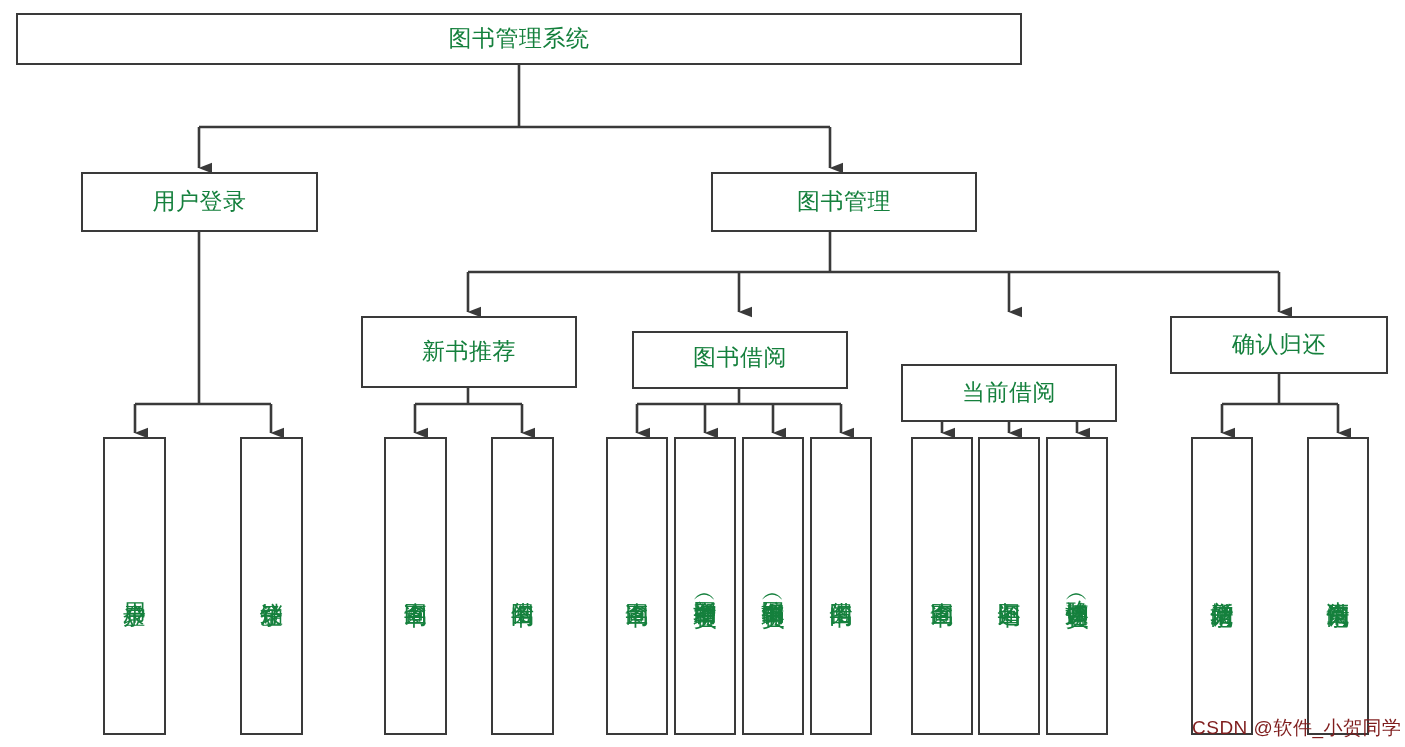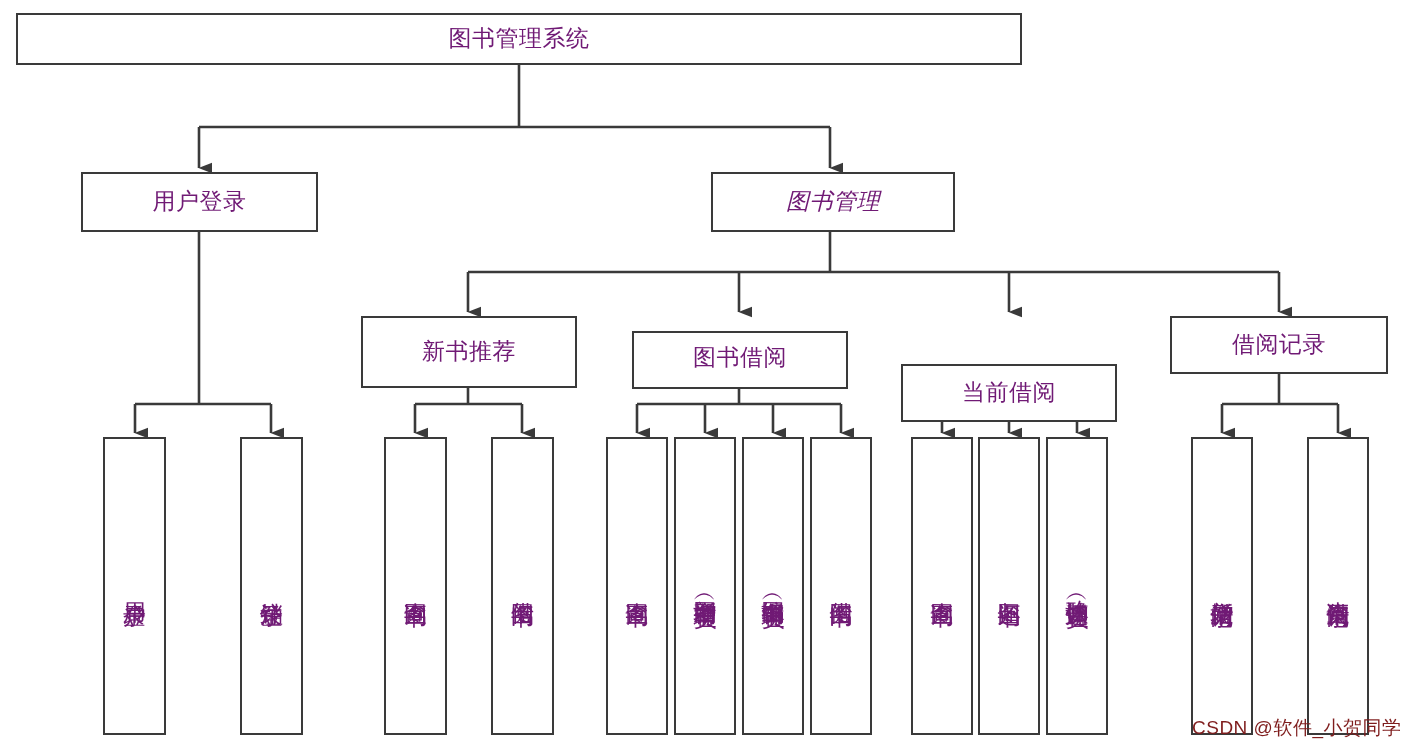--- a/index.html
+++ b/index.html
@@ -23,21 +23,21 @@
     top: 0;
     width: 1405px;
     height: 747px;
     pointer-events: none;
   }
   .node {
     position: absolute;
     box-sizing: border-box;
     border: 2.5px solid #3a3a3a;
     background: #ffffff;
-    color: #701a75;
+    color: #15803d;
     display: flex;
     align-items: center;
     justify-content: center;
     text-align: center;
   }
   .node.horiz {
     font-size: 23px;
     line-height: 1.2;
     letter-spacing: 0.5px;
   }
@@ -124,35 +124,35 @@
     </g>
   </svg>
 
   <div class="node horiz" style="left:16px; top:13px; width:1006px; height:52px;">
     <span>图书管理系统</span>
   </div>
 
   <div class="node horiz" style="left:81px; top:172px; width:237px; height:60px;">
     <span>用户登录</span>
   </div>
-  <div class="node horiz" style="left:711px; top:172px; width:244px; height:60px;font-style:italic;">
+  <div class="node horiz" style="left:711px; top:172px; width:266px; height:60px;">
     <span>图书管理</span>
   </div>
 
   <div class="node horiz" style="left:361px; top:316px; width:216px; height:72px;">
     <span>新书推荐</span>
   </div>
   <div class="node horiz" style="left:632px; top:331px; width:216px; height:58px;font-family:Liberation Mono, monospace;">
     <span>图书借阅</span>
   </div>
   <div class="node horiz" style="left:901px; top:316px; width:216px; height:58px;margin-top:48px;">
     <span>当前借阅</span>
   </div>
   <div class="node horiz" style="left:1170px; top:316px; width:218px; height:58px;">
-    <span>借阅记录</span>
+    <span>确认归还</span>
   </div>
 
   <div class="node vert" style="left:103px; top:437px; width:63px; height:298px;">
     <span class="vtext">用户登录</span>
   </div>
   <div class="node vert" style="left:240px; top:437px; width:63px; height:298px;">
     <span class="vtext">注销登录</span>
   </div>
 
   <div class="node vert" style="left:384px; top:437px; width:63px; height:298px;">

